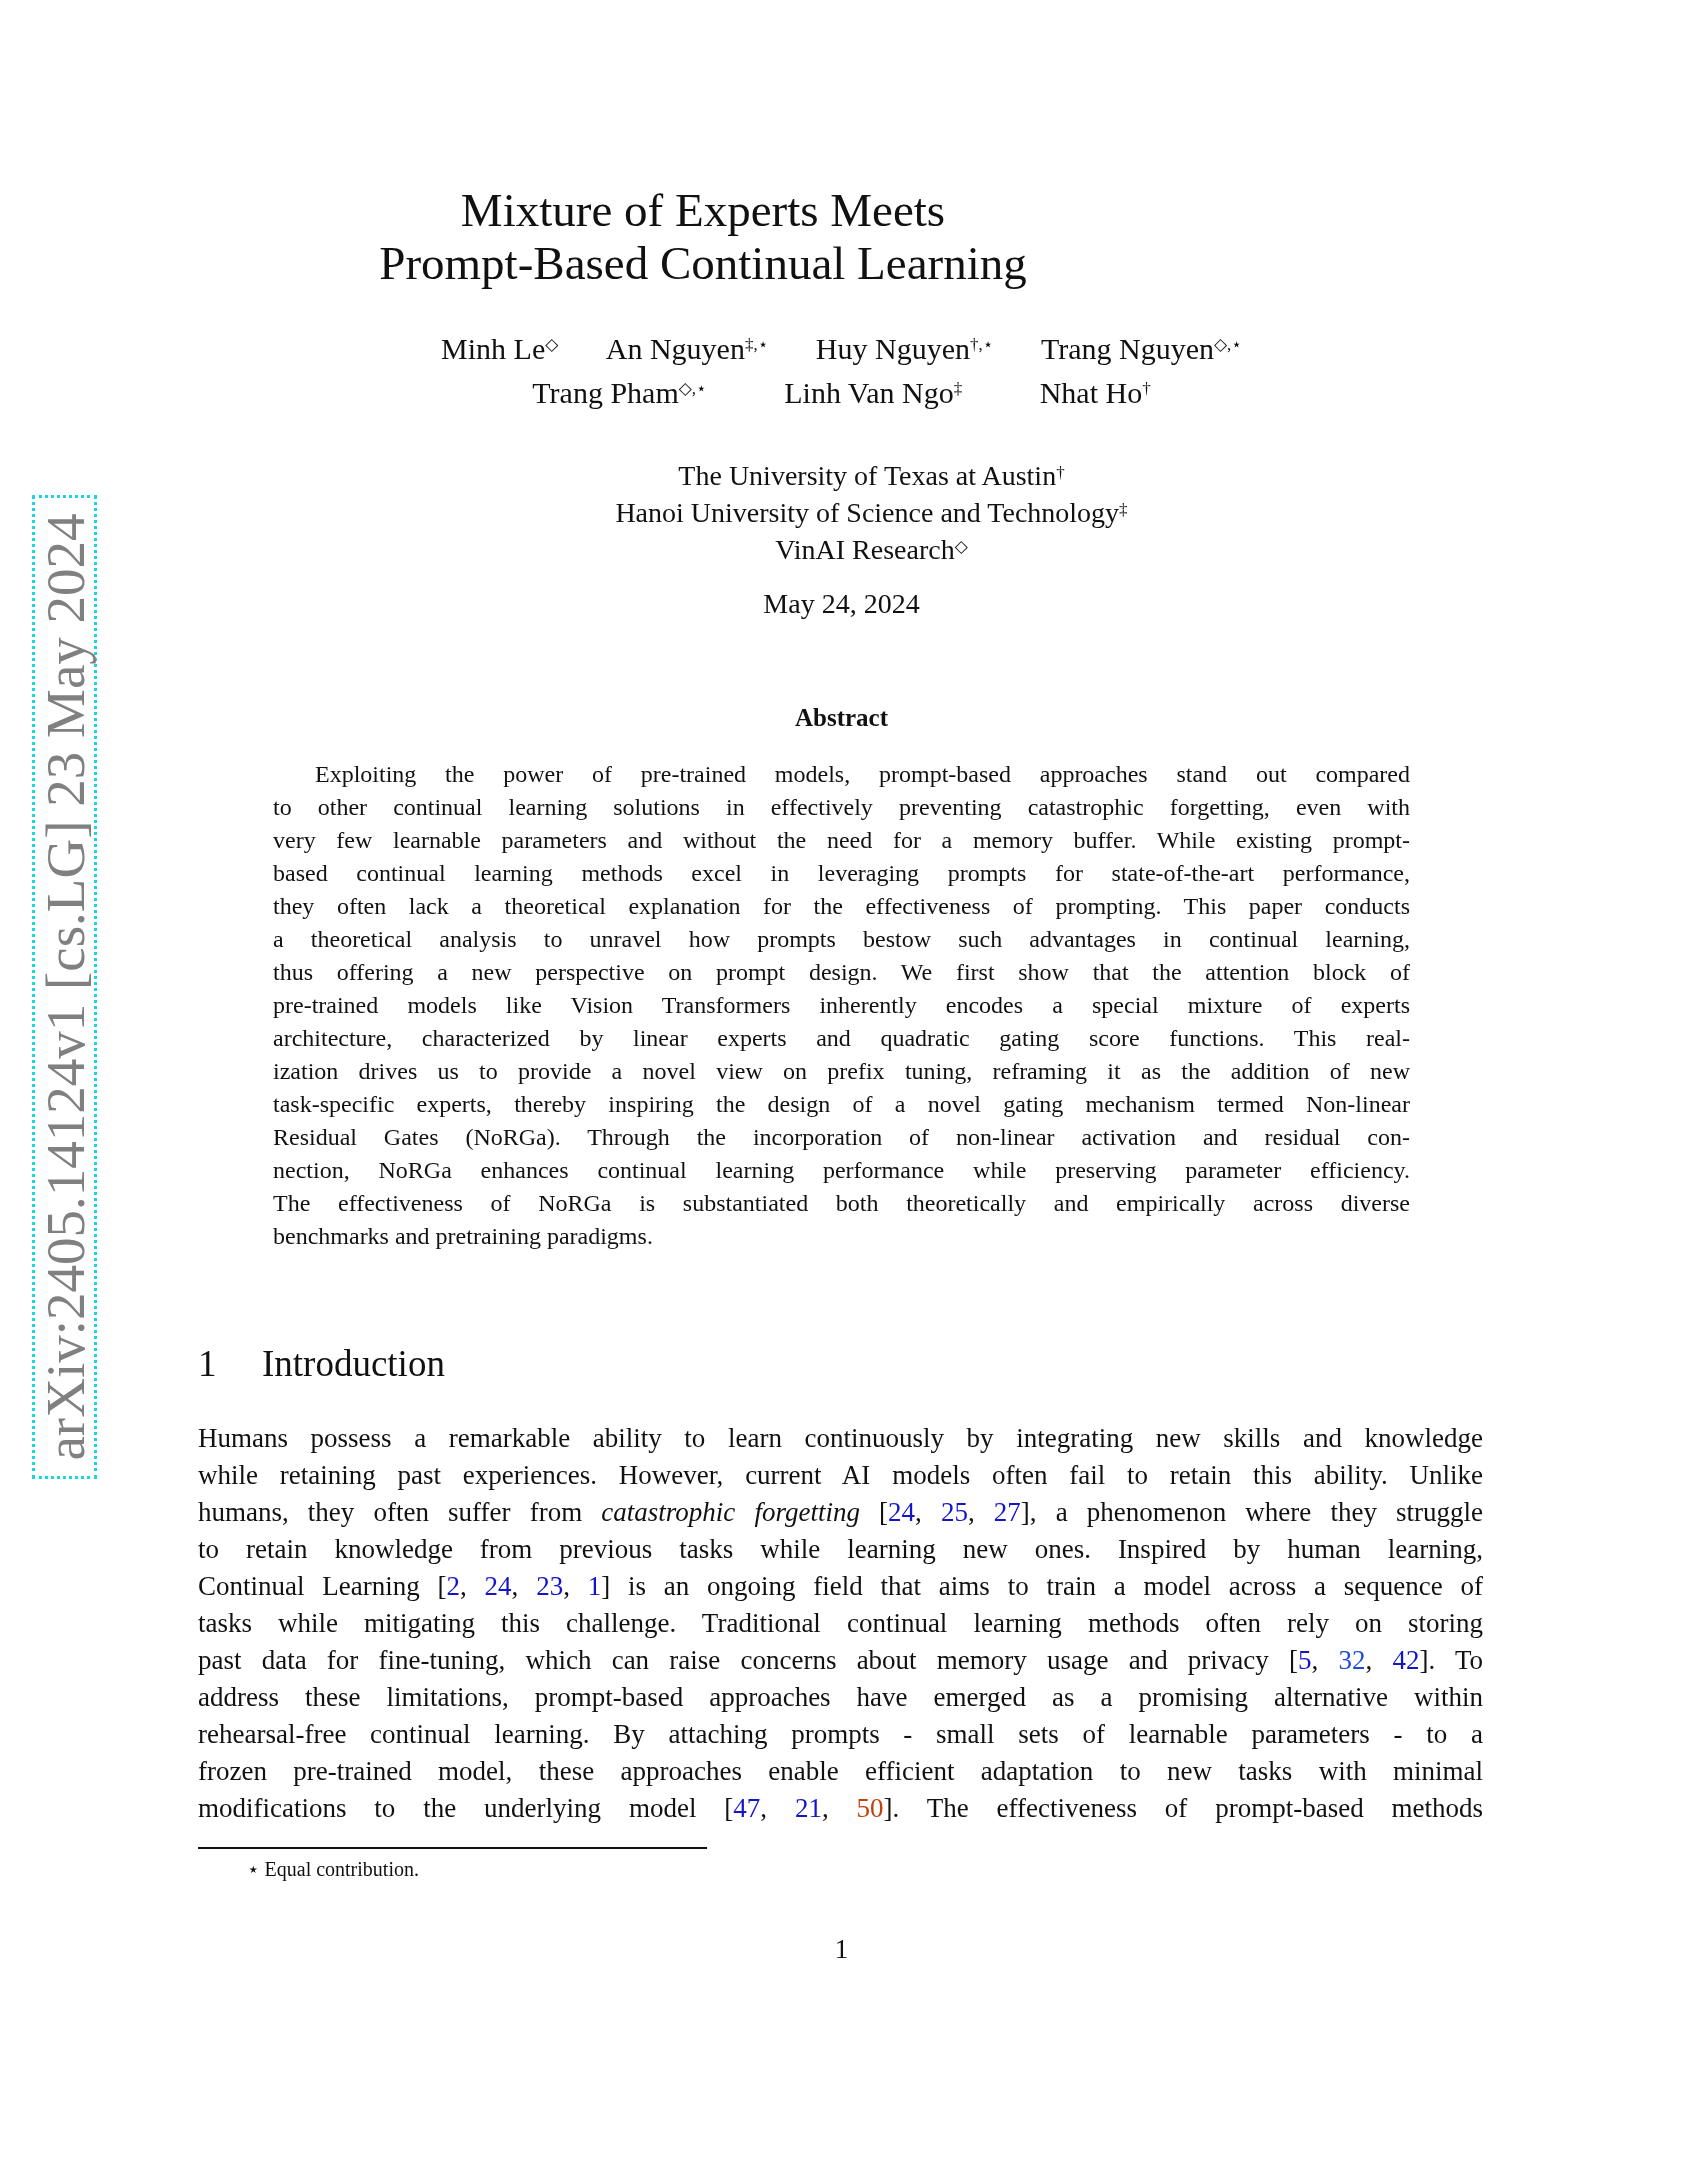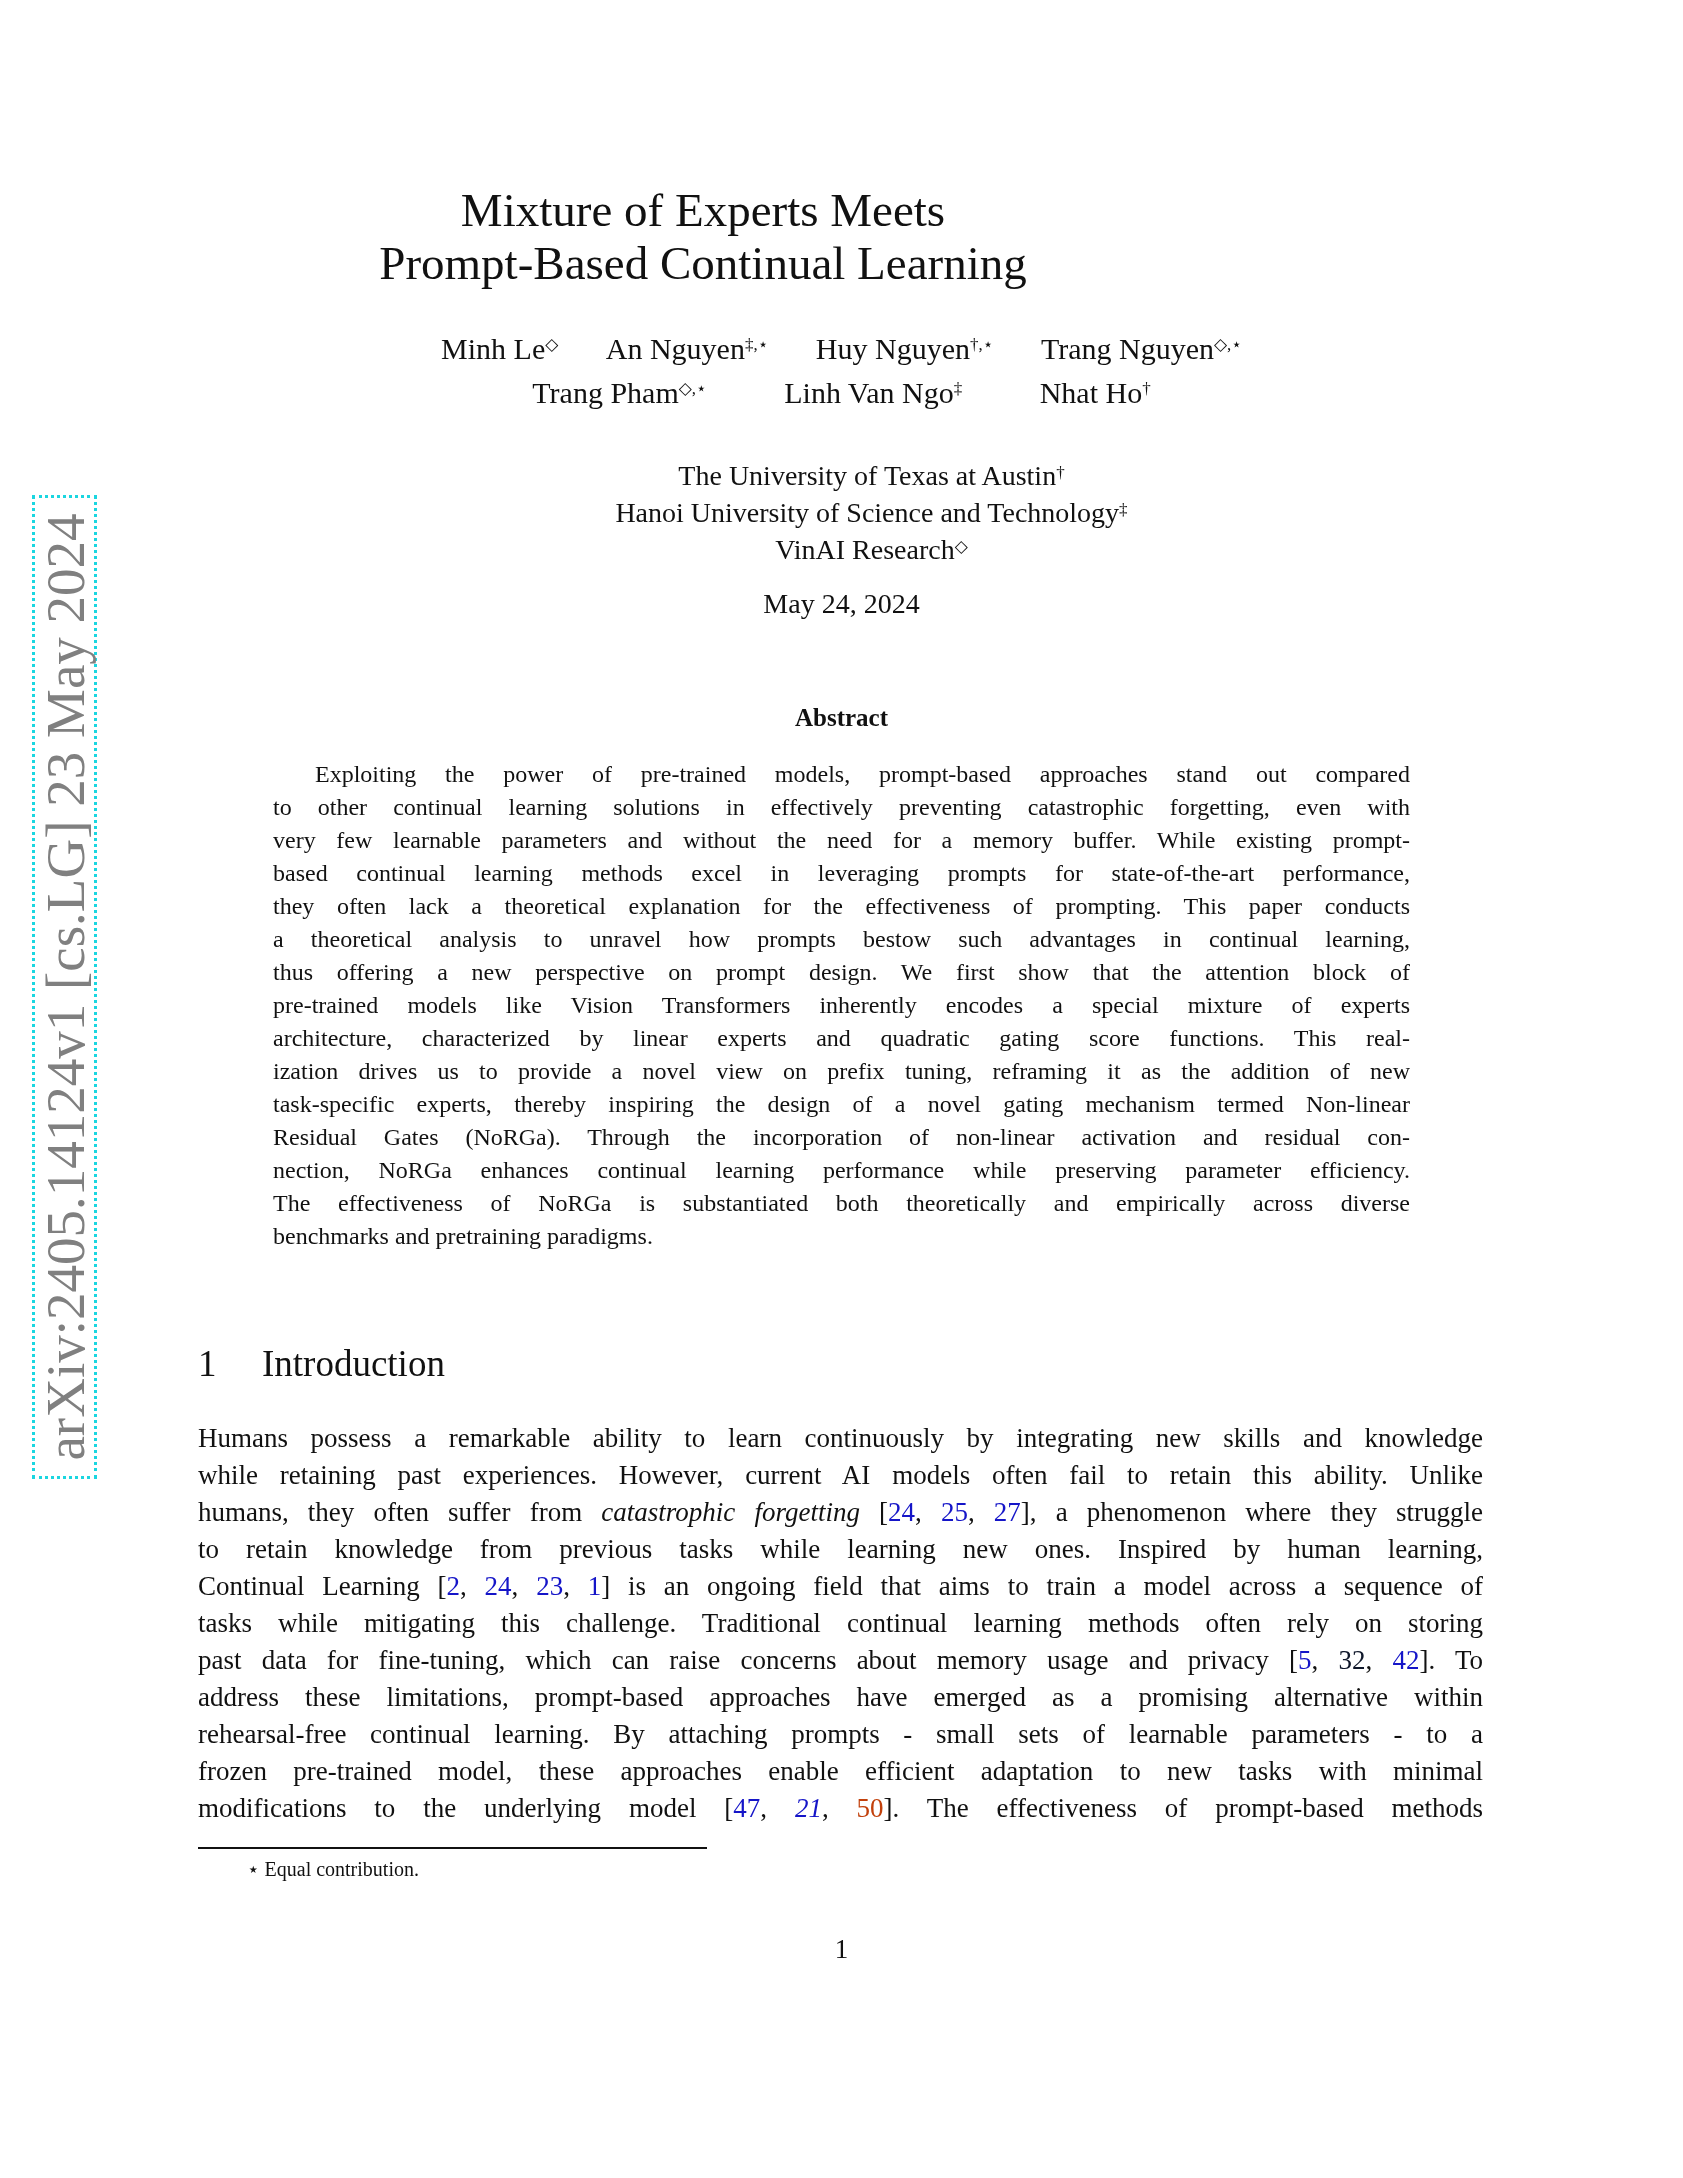--- a/index.html
+++ b/index.html
@@ -89,25 +89,25 @@
   <span class="num">1</span><span>Introduction</span>
 </div>
 
 <div class="abs body-text" id="intro-body" style="top:1420px;">
     <span class="line"><span>Humans possess a remarkable ability to learn continuously by integrating new skills and knowledge</span></span>
     <span class="line"><span>while retaining past experiences. However, current AI models often fail to retain this ability. Unlike</span></span>
     <span class="line"><span>humans, they often suffer from </span><span style="font-style: italic;">catastrophic forgetting</span><span> [</span><span class="cite" style="color: rgb(21, 21, 200);">24</span><span>, </span><span class="cite" style="color: rgb(21, 21, 200);">25</span><span>, </span><span class="cite" style="color: rgb(21, 21, 200);">27</span><span>], a phenomenon where they struggle</span></span>
     <span class="line"><span>to retain knowledge from previous tasks while learning new ones. Inspired by human learning,</span></span>
     <span class="line"><span>Continual Learning [</span><span class="cite" style="color: rgb(21, 21, 200);">2</span><span>, </span><span class="cite" style="color: rgb(21, 21, 200);">24</span><span>, </span><span class="cite" style="color: rgb(21, 21, 200);">23</span><span>, </span><span class="cite" style="color: rgb(21, 21, 200);">1</span><span>] is an ongoing field that aims to train a model across a sequence of</span></span>
     <span class="line"><span>tasks while mitigating this challenge. Traditional continual learning methods often rely on storing</span></span>
-    <span class="line"><span>past data for fine-tuning, which can raise concerns about memory usage and privacy [</span><span class="cite" style="color: rgb(21, 21, 200);">5</span><span>, </span><span class="cite" style="color: #0f172a;">32</span><span>, </span><span class="cite" style="color: rgb(21, 21, 200);">42</span><span>]. To</span></span>
+    <span class="line"><span>past data for fine-tuning, which can raise concerns about memory usage and privacy [</span><span class="cite" style="color: rgb(21, 21, 200);">5</span><span>, </span><span class="cite" style="color: #1d4ed8;">32</span><span>, </span><span class="cite" style="color: rgb(21, 21, 200);">42</span><span>]. To</span></span>
     <span class="line"><span>address these limitations, prompt-based approaches have emerged as a promising alternative within</span></span>
     <span class="line"><span>rehearsal-free continual learning. By attaching prompts - small sets of learnable parameters - to a</span></span>
     <span class="line"><span>frozen pre-trained model, these approaches enable efficient adaptation to new tasks with minimal</span></span>
-    <span class="line"><span>modifications to the underlying model [</span><span class="cite" style="color: rgb(21, 21, 200);">47</span><span>, </span><span class="cite" style="color: rgb(21, 21, 200); font-style: italic;">21</span><span>, </span><span class="cite" style="color: #c2410c;">50</span><span>]. The effectiveness of prompt-based methods</span></span>
+    <span class="line"><span>modifications to the underlying model [</span><span class="cite" style="color: rgb(21, 21, 200);">47</span><span>, </span><span class="cite" style="color: rgb(21, 21, 200);">21</span><span>, </span><span class="cite" style="color: #c2410c;">50</span><span>]. The effectiveness of prompt-based methods</span></span>
   </div>
 
 <div class="abs footrule" style="top:1847px;"></div>
 <div class="abs footnote" style="top:1857px;">
   <span>⋆</span>
   <span>Equal contribution.</span>
 </div>
 
 <div class="abs pagenum" style="top:1934px;">1</div>
 

